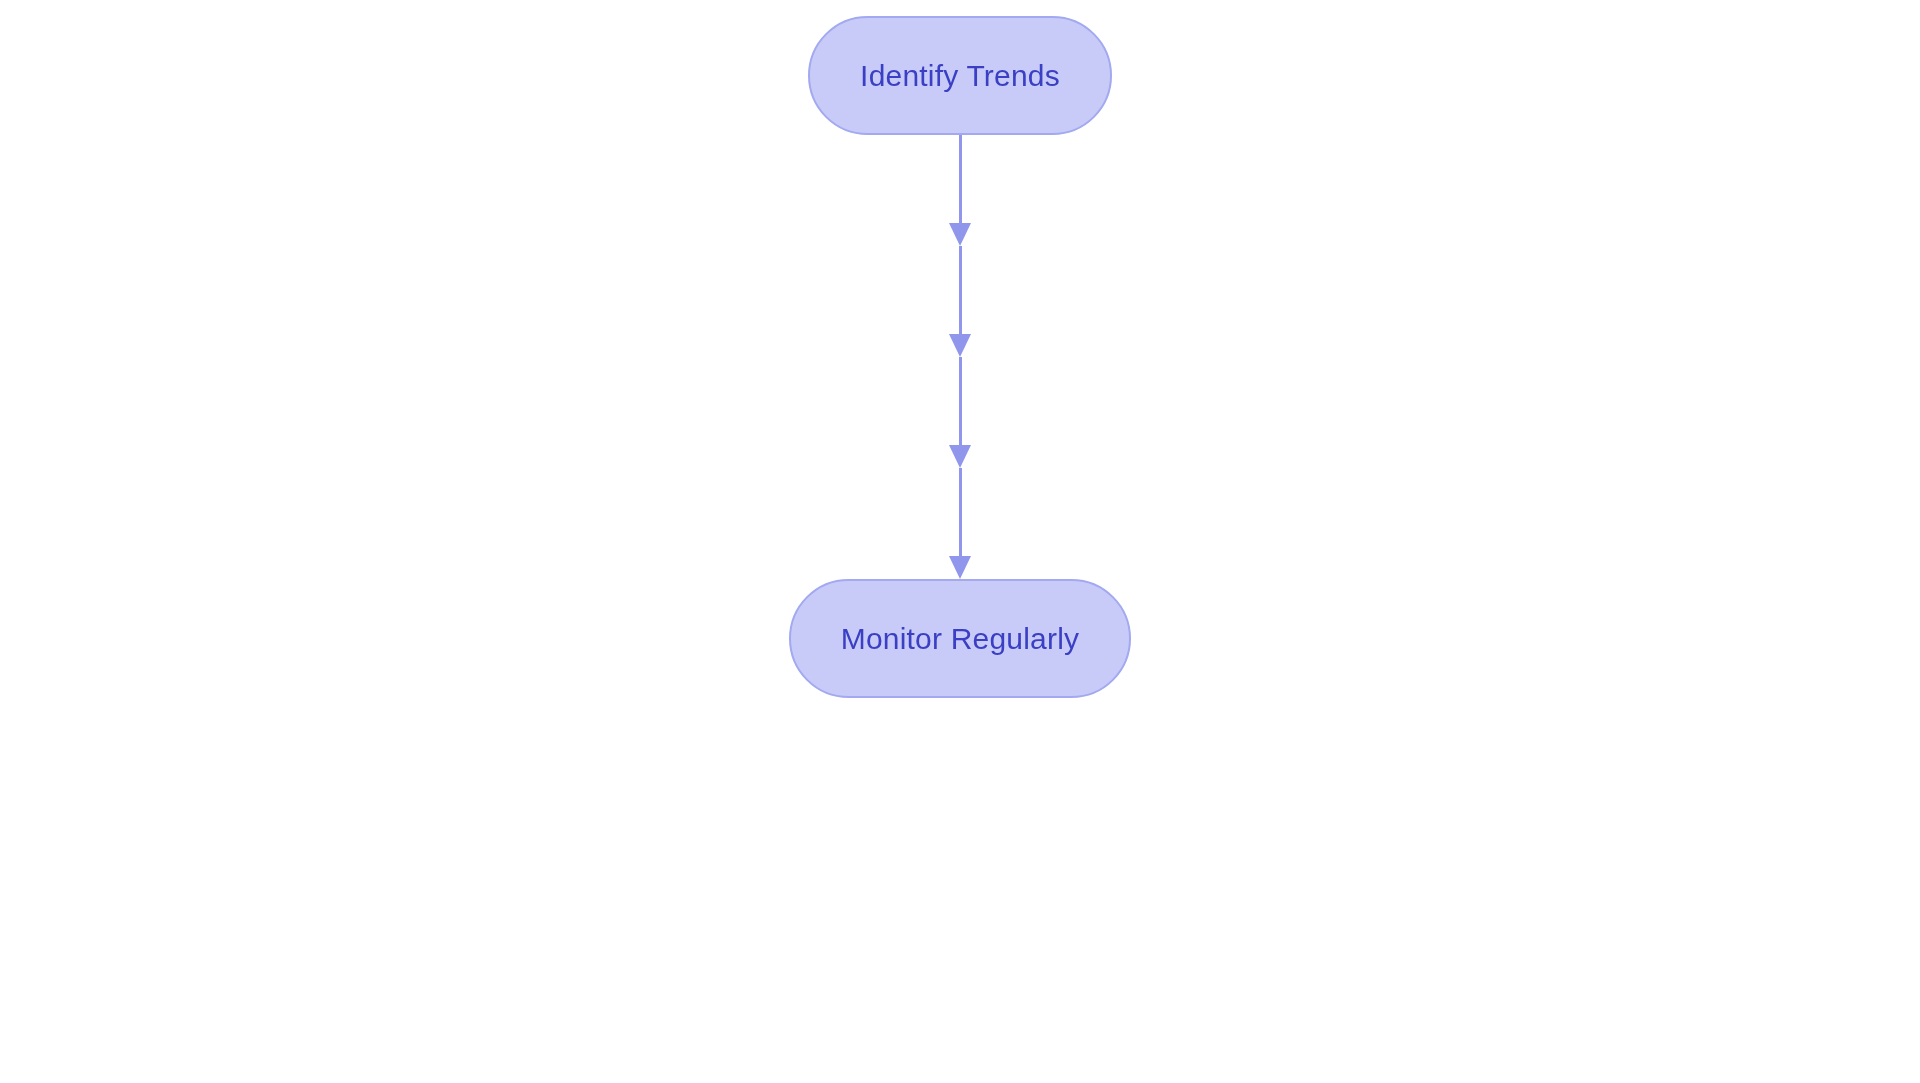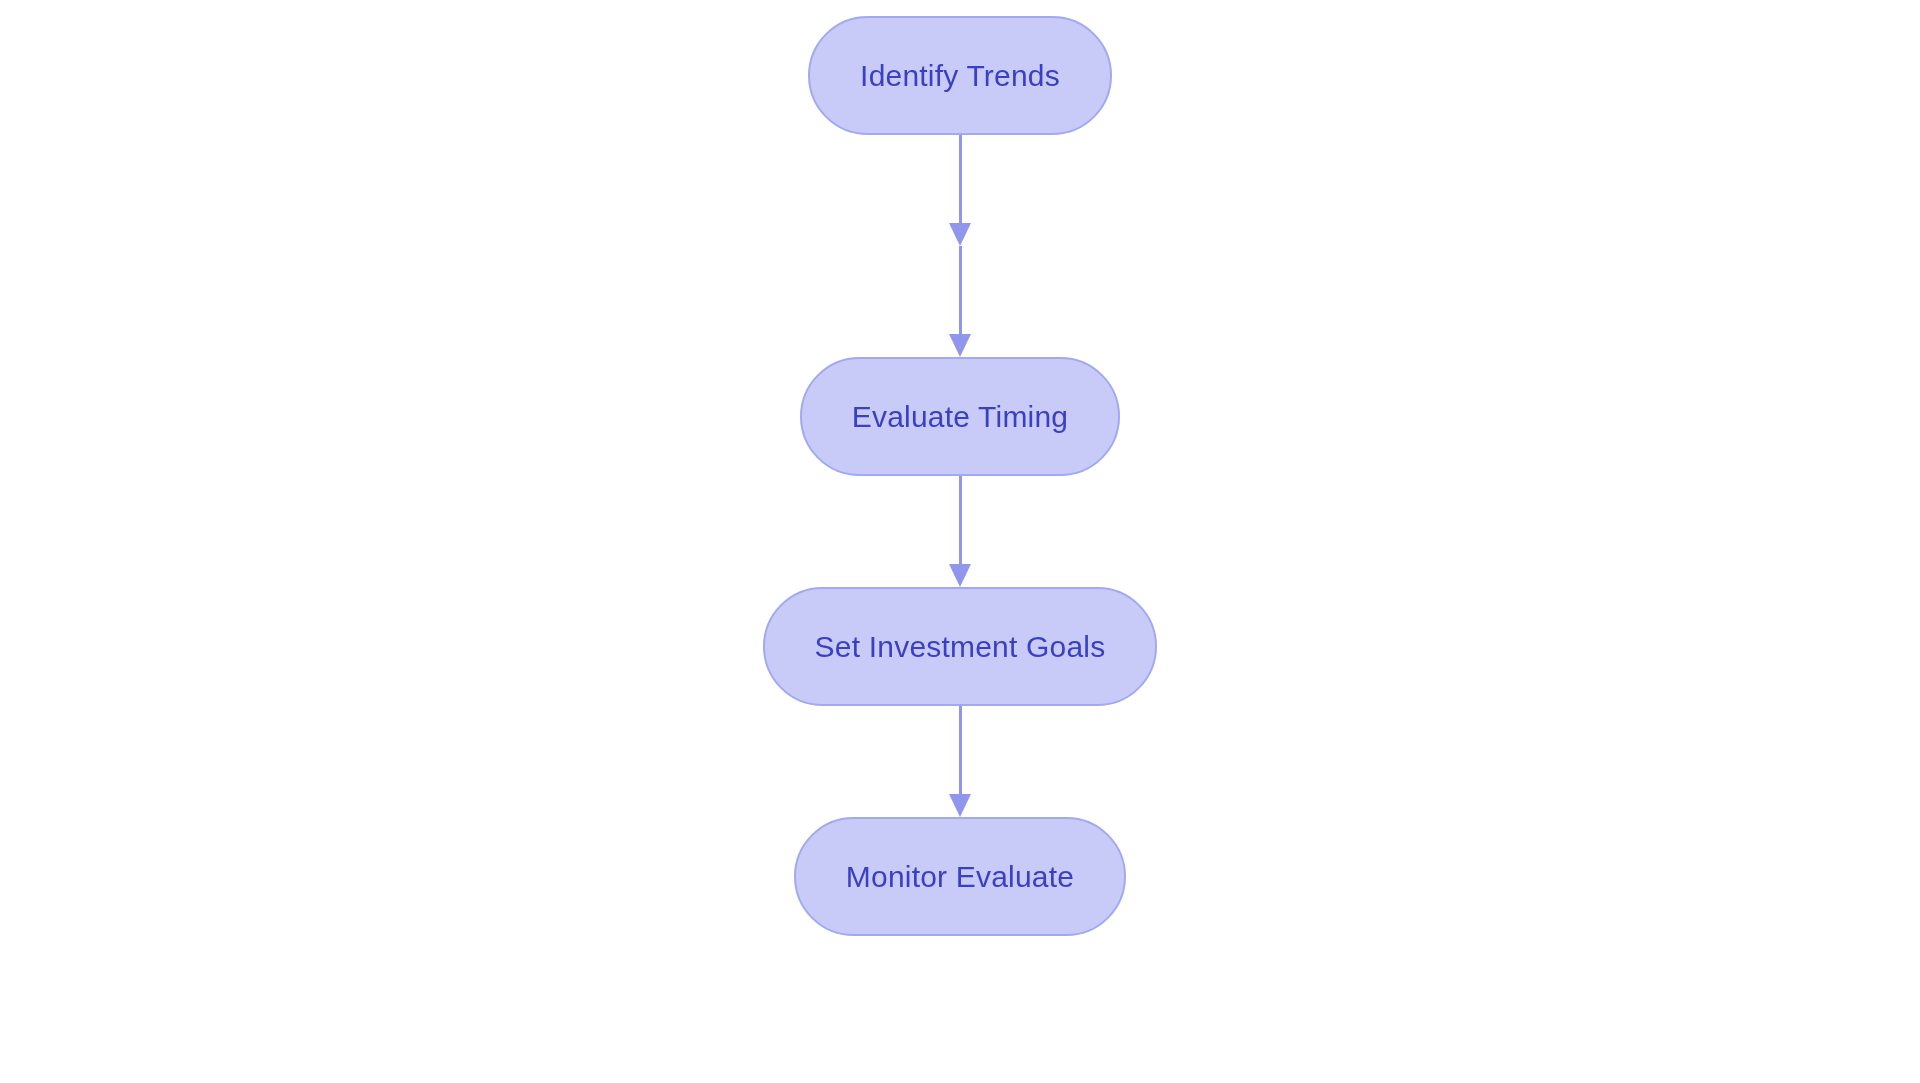--- a/index.html
+++ b/index.html
@@ -77,36 +77,30 @@
       <div class="arrow-line"></div>
       <div class="arrow-head"></div>
     </div>
 
 
     <div class="flow-arrow">
       <div class="arrow-line"></div>
       <div class="arrow-head"></div>
     </div>
 
-    <div class="flow-node">
-      <span class="node-label">Evaluate Timing</span>
+
+    <div class="flow-arrow">
+      <div class="arrow-line"></div>
+      <div class="arrow-head"></div>
     </div>
+
 
     <div class="flow-arrow">
       <div class="arrow-line"></div>
       <div class="arrow-head"></div>
     </div>
 
     <div class="flow-node">
-      <span class="node-label">Set Investment Goals</span>
-    </div>
-
-    <div class="flow-arrow">
-      <div class="arrow-line"></div>
-      <div class="arrow-head"></div>
-    </div>
-
-    <div class="flow-node">
-      <span class="node-label">Monitor Evaluate</span>
+      <span class="node-label">Monitor Regularly</span>
     </div>
 
   </div>
 </div>
 
 </body></html>

